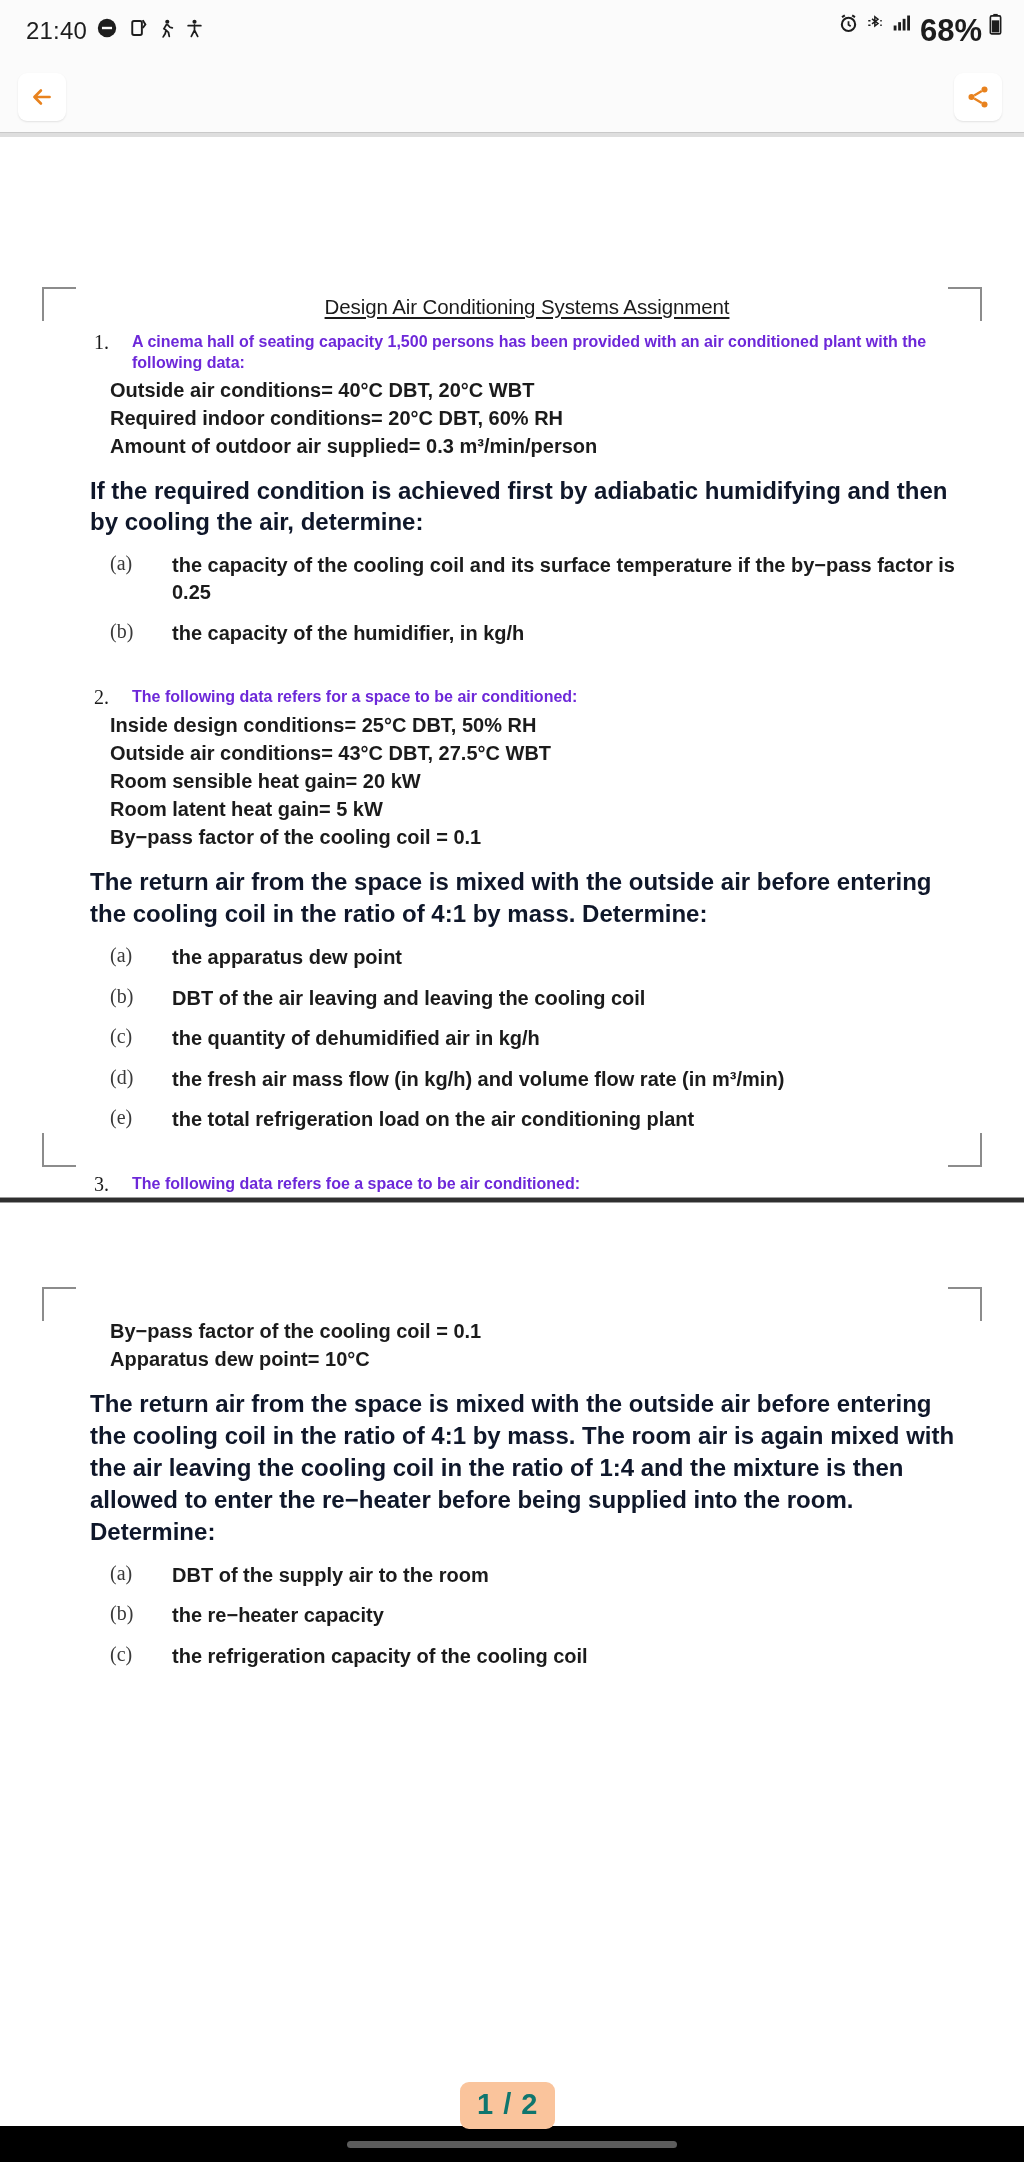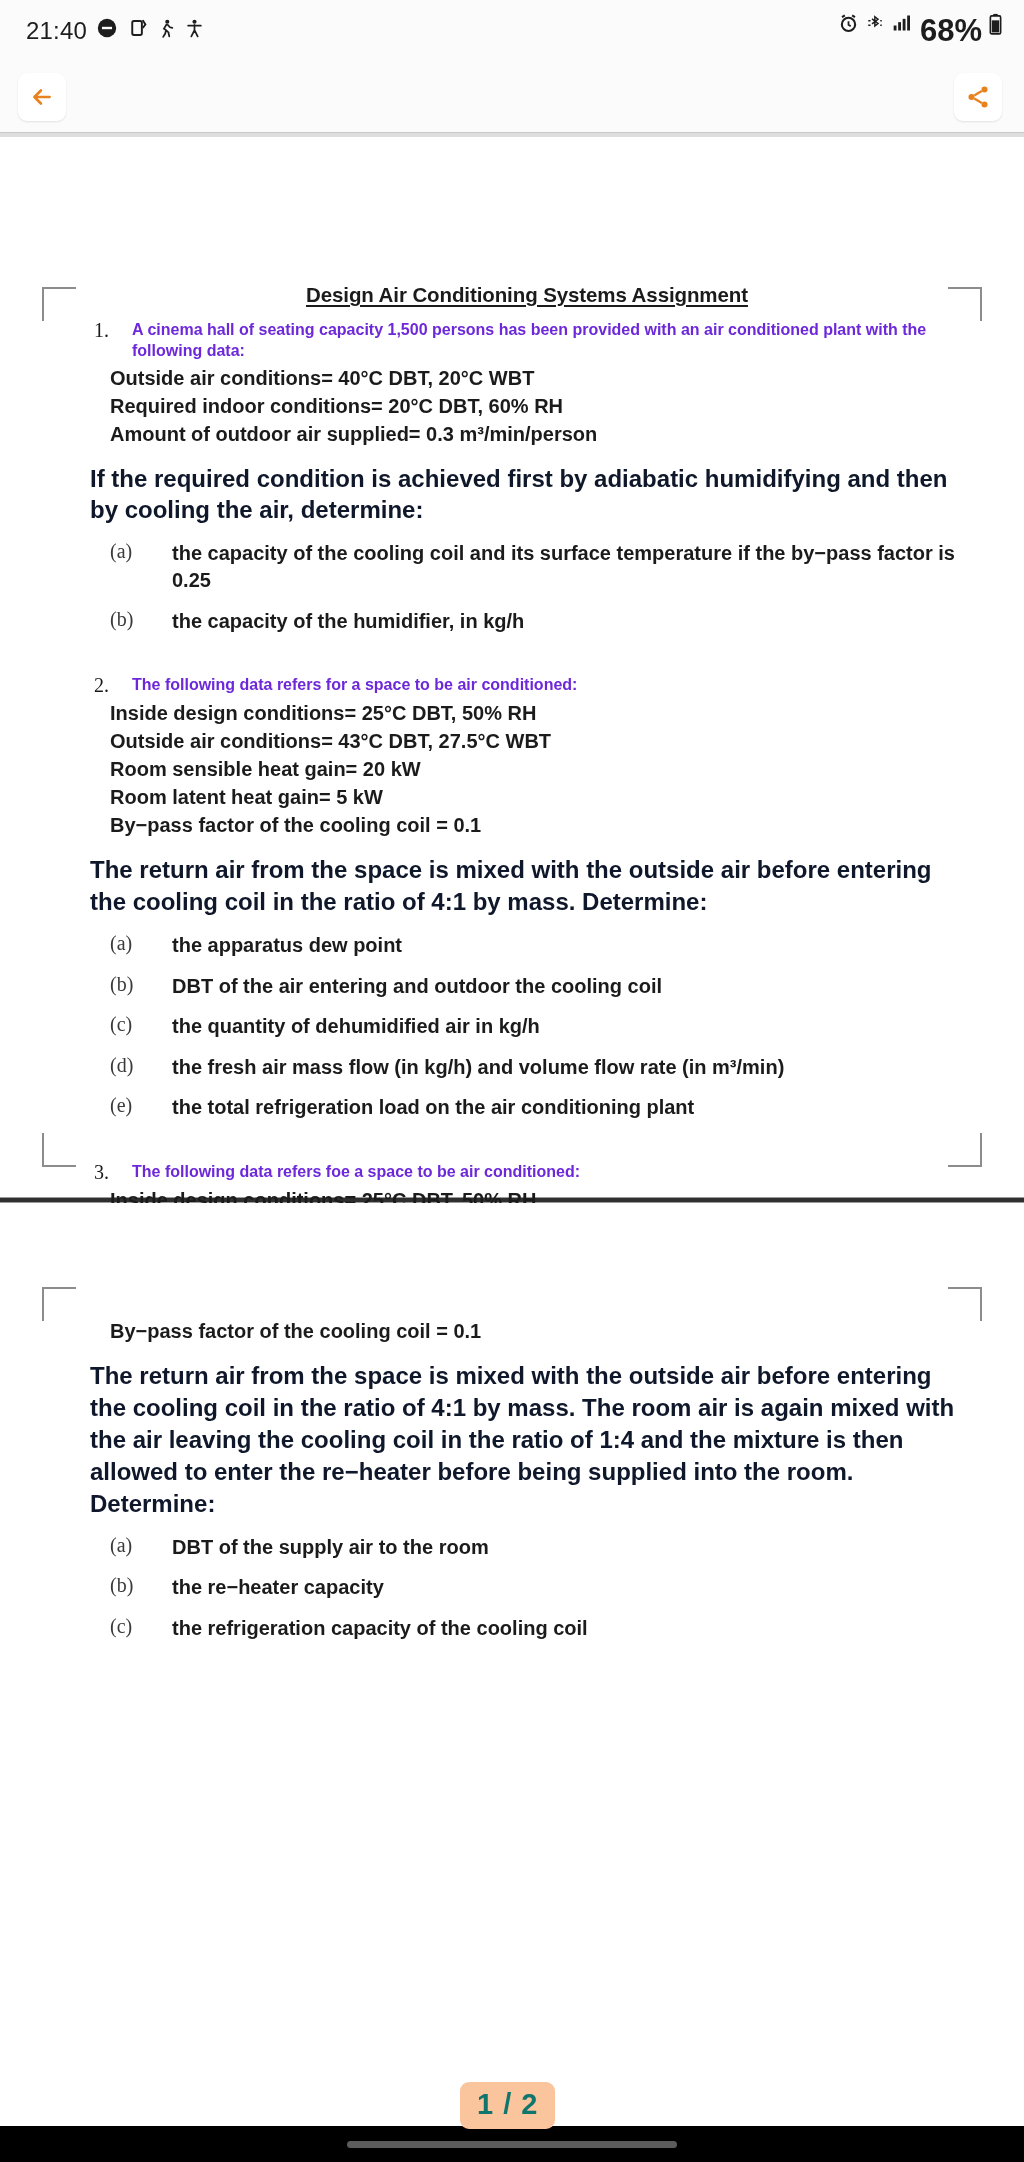--- a/index.html
+++ b/index.html
@@ -66,25 +66,25 @@
   .crop-tl { top: 0; left: 42px; border-left: 2px solid #8c8c8c; border-top: 2px solid #8c8c8c; }
   .crop-tr { top: 0; right: 42px; border-right: 2px solid #8c8c8c; border-top: 2px solid #8c8c8c; }
   .crop-bl { bottom: 0; left: 42px; border-left: 2px solid #8c8c8c; border-bottom: 2px solid #8c8c8c; }
   .crop-br { bottom: 0; right: 42px; border-right: 2px solid #8c8c8c; border-bottom: 2px solid #8c8c8c; }
 
   .page-body { padding: 0 60px 0 90px; }
 
   .doc-title {
     text-align: center;
     font-size: 20.5px;
-    font-weight: 700;
+    font-weight: 400;
     color: #1b1b1b;
     text-decoration: underline;
     text-underline-offset: 3px;
-    margin: 0 0 12px 0;
+    margin: 12px 0 12px 0;
     letter-spacing: -.1px;
   }
 
   
   .q { display: flex; margin-top: 2px; }
   .q-num {
     width: 42px; flex: 0 0 42px;
     font-size: 20px; color: #1b1b1b; font-weight: 400;
     font-family: "Liberation Serif", serif;
     padding-left: 4px;
@@ -265,21 +265,21 @@
       <div class="dataline">Room sensible heat gain= 20 kW</div>
       <div class="dataline">Room latent heat gain= 5 kW</div>
       <div class="dataline">By−pass factor of the cooling coil = 0.1</div>
       <div class="para">The return air from the space is mixed with the outside air before entering the cooling coil in the ratio of 4:1 by mass. Determine:</div>
       <div class="sub">
         <div class="sub-lab">(a)</div>
         <div class="sub-text">the apparatus dew point</div>
       </div>
       <div class="sub">
         <div class="sub-lab">(b)</div>
-        <div class="sub-text">DBT of the air entering and outdoor the cooling coil</div>
+        <div class="sub-text">DBT of the air leaving and leaving the cooling coil</div>
       </div>
       <div class="sub">
         <div class="sub-lab">(c)</div>
         <div class="sub-text">the quantity of dehumidified air in kg/h</div>
       </div>
       <div class="sub">
         <div class="sub-lab">(d)</div>
         <div class="sub-text">the fresh air mass flow (in kg/h) and volume flow rate (in m³/min)</div>
       </div>
       <div class="sub">
@@ -301,20 +301,21 @@
   </div>
 
   <div class="page-gap"></div>
 
   <div class="page" style="height:900px;">
     <div class="crop crop-tl" style="top:84px;"></div>
     <div class="crop crop-tr" style="top:84px;"></div>
 
     <div class="page-body" style="padding-top:112px;">
       <div class="dataline">By−pass factor of the cooling coil = 0.1</div>
+      <div class="dataline">Apparatus dew point= 10°C</div>
       <div class="para">The return air from the space is mixed with the outside air before entering the cooling coil in the ratio of 4:1 by mass.  The room air is again mixed with the air leaving the cooling coil in the ratio of 1:4 and the mixture is then allowed to enter the re−heater before being supplied into the room. Determine:</div>
       <div class="sub">
         <div class="sub-lab">(a)</div>
         <div class="sub-text">DBT of the supply air to the room</div>
       </div>
       <div class="sub">
         <div class="sub-lab">(b)</div>
         <div class="sub-text">the re−heater capacity</div>
       </div>
       <div class="sub">

